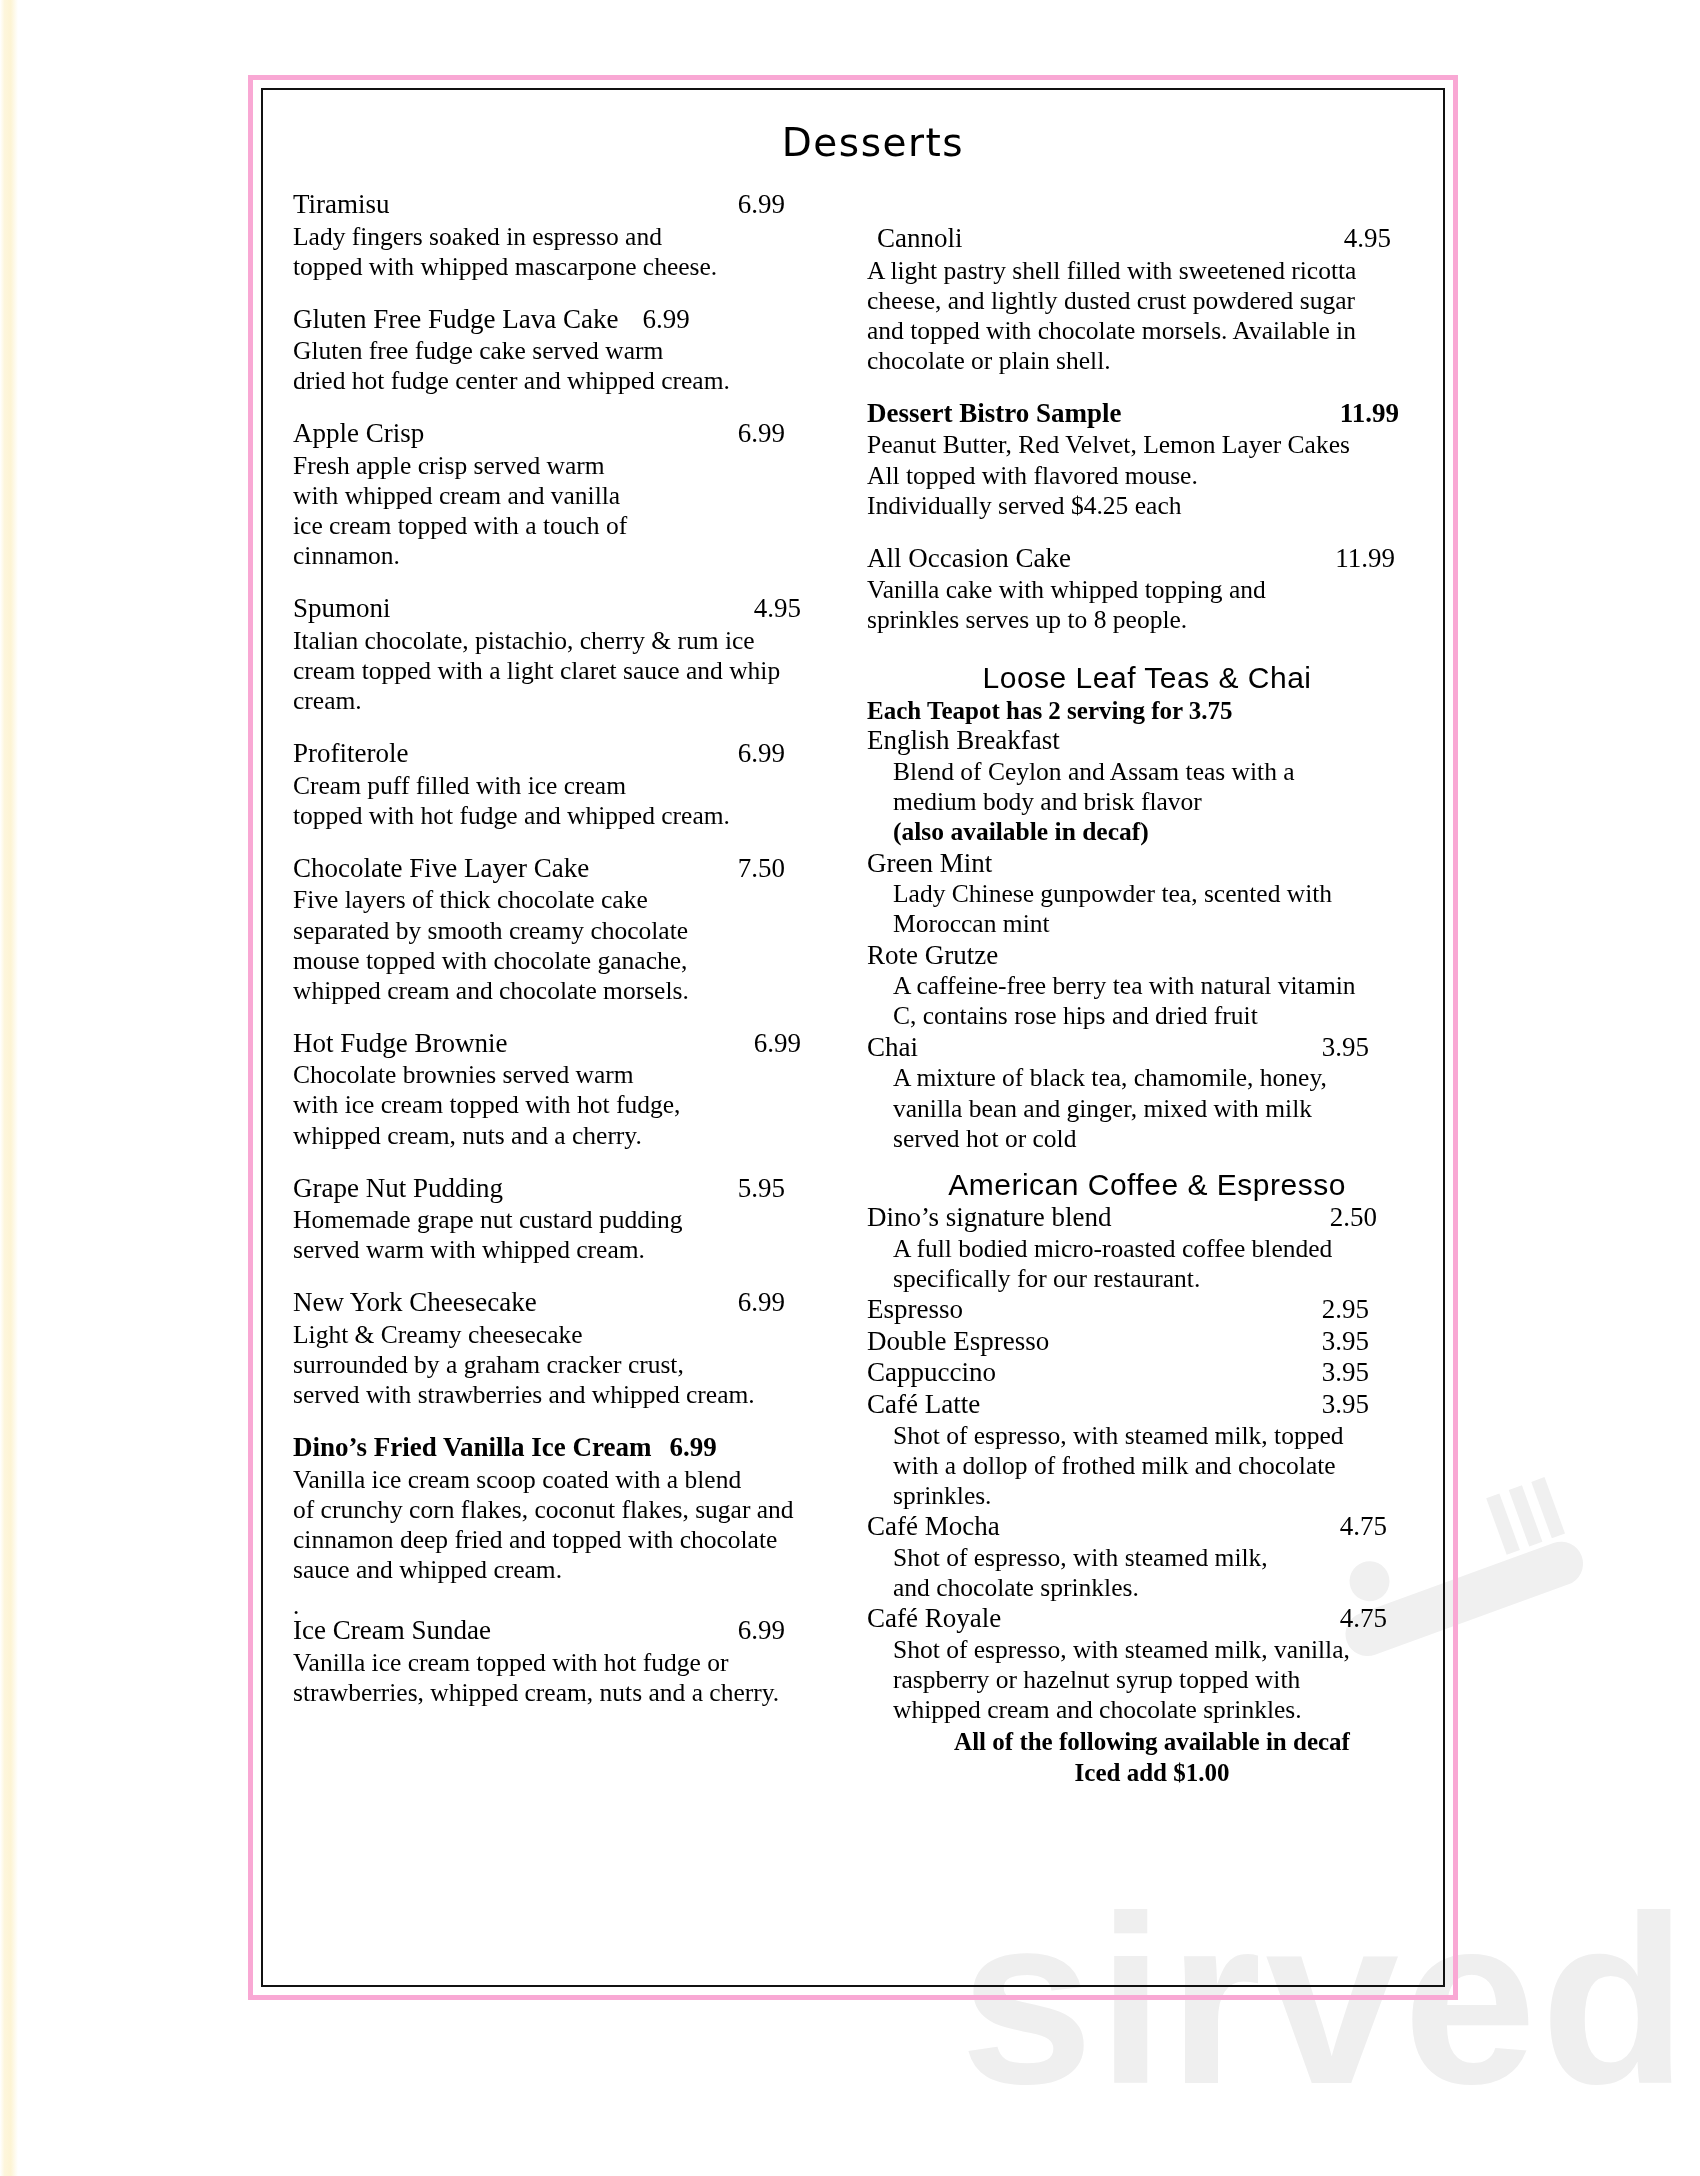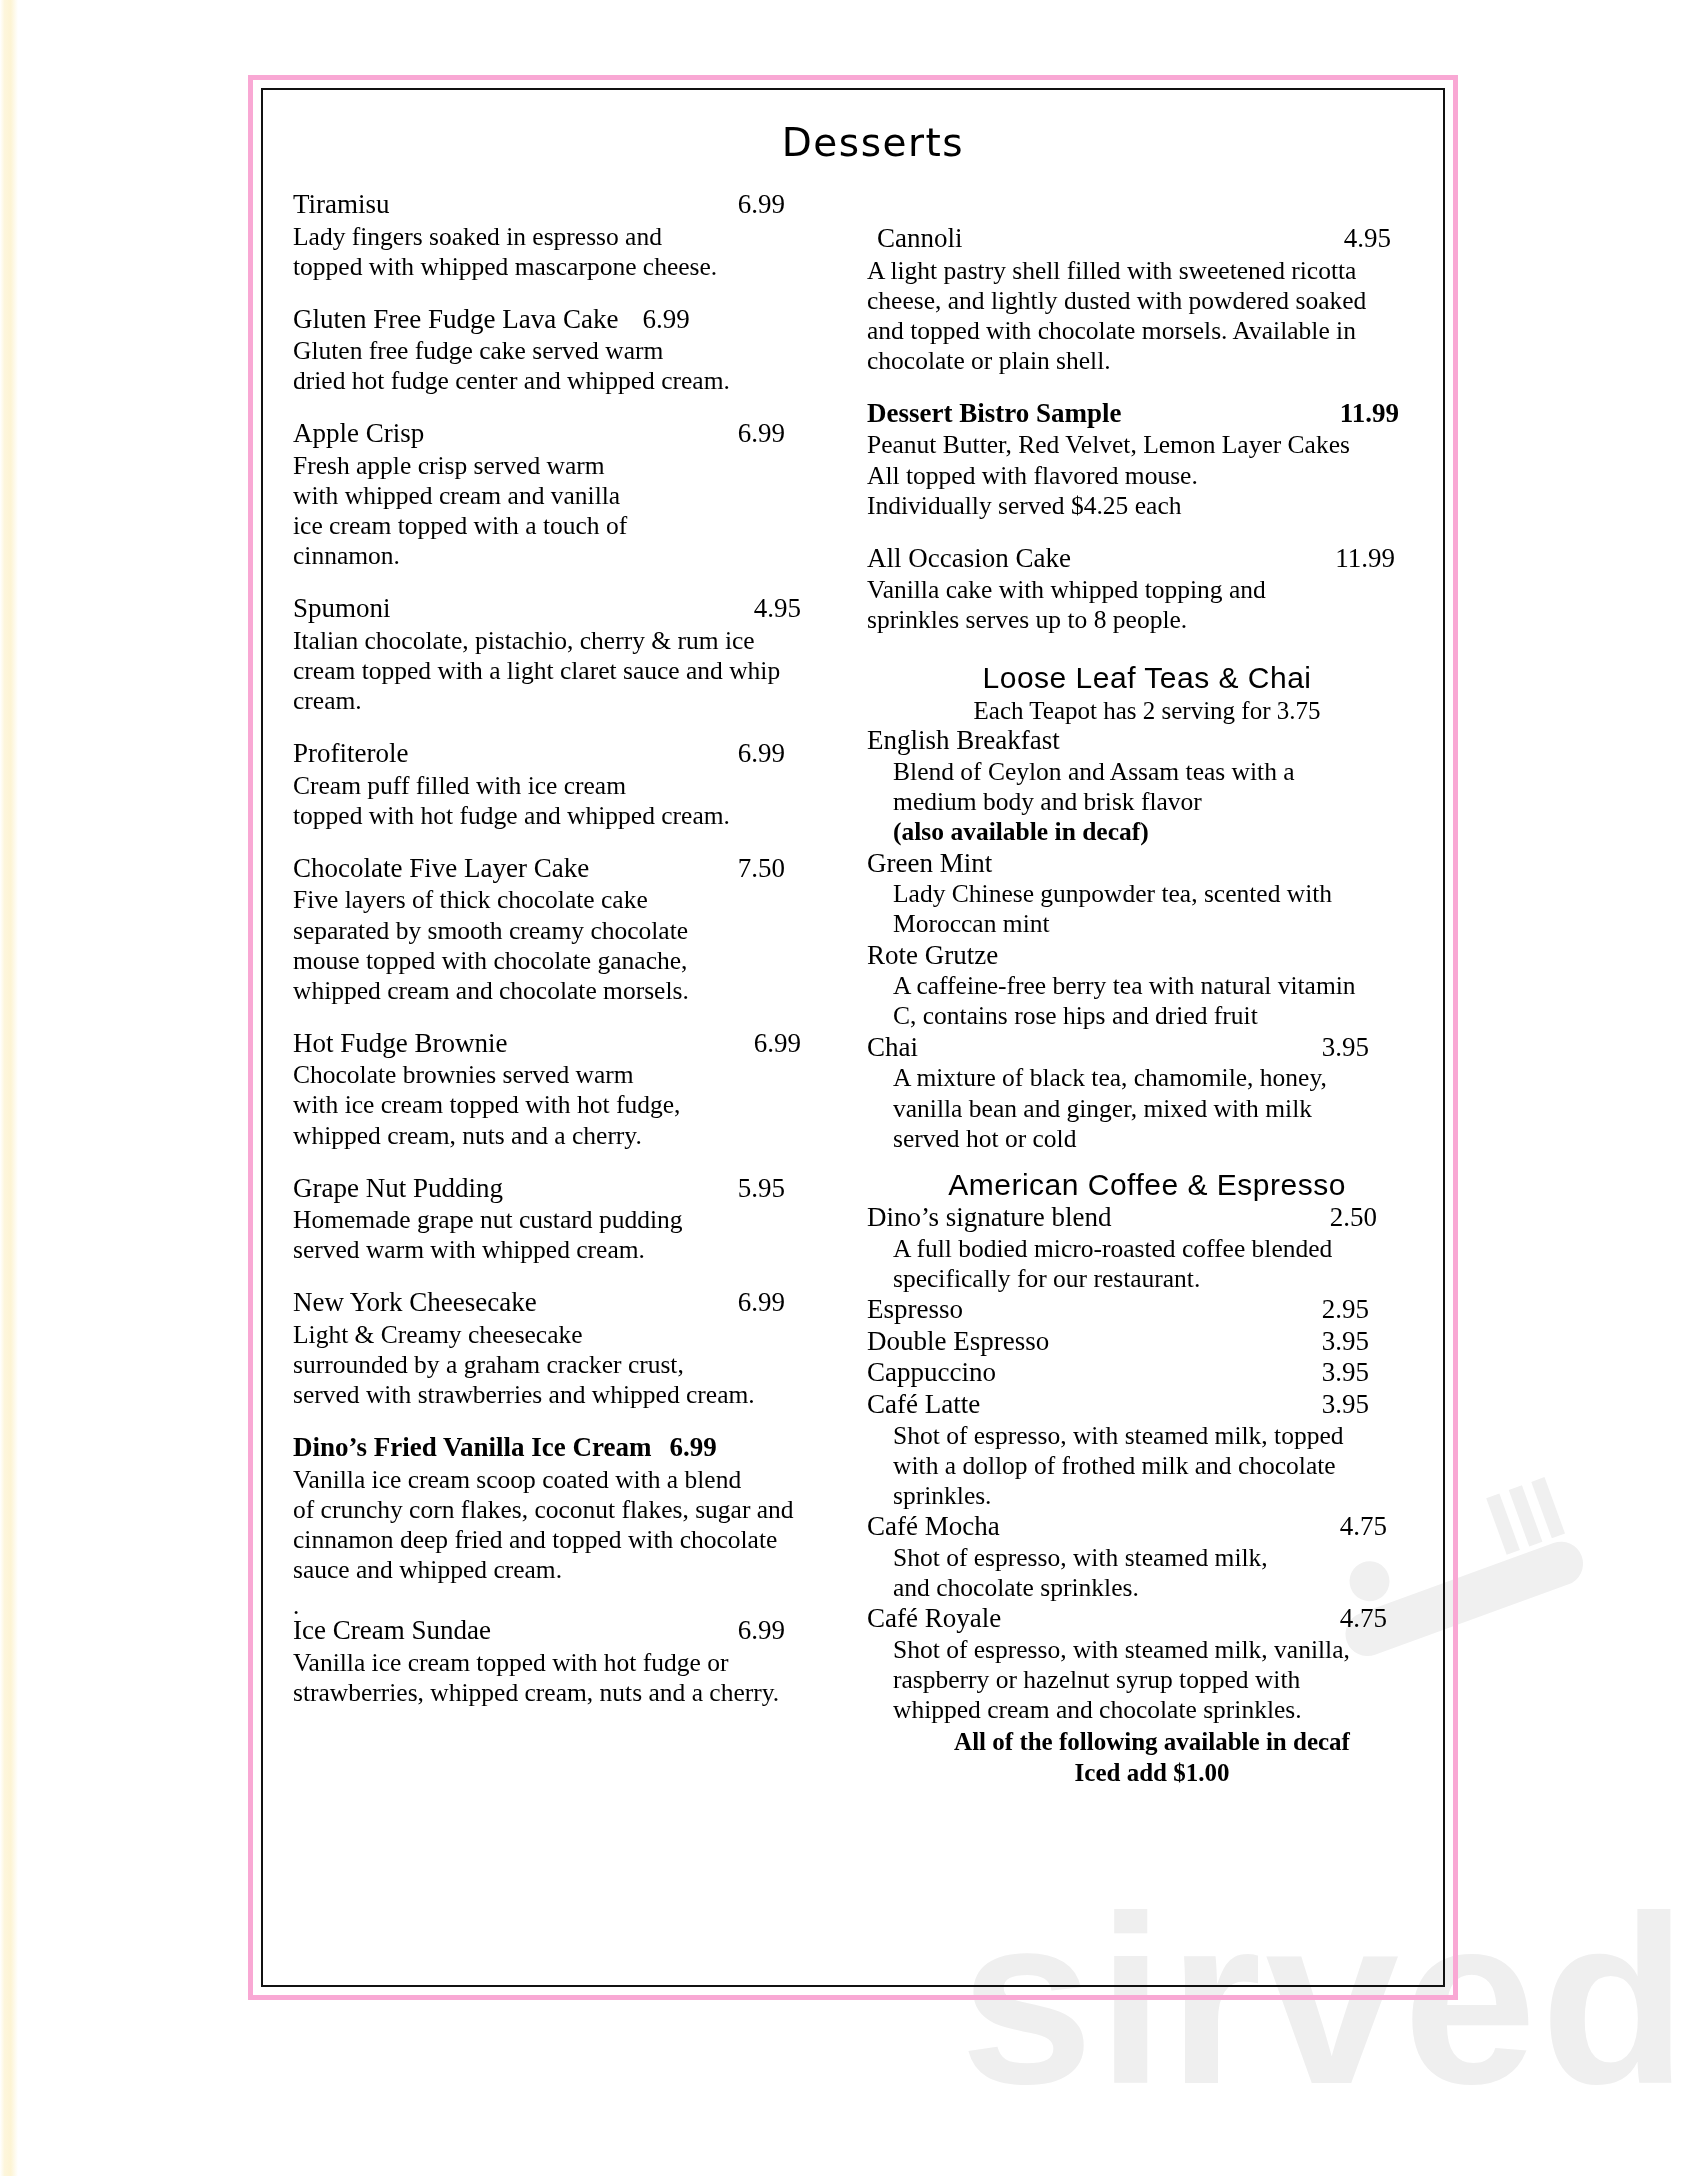--- a/index.html
+++ b/index.html
@@ -125,22 +125,22 @@
 
   .section-title {
     font-family: Liberation Sans, sans-serif;
     font-size: 30px;
     text-align: center;
     margin: 26px 0 2px 0;
     letter-spacing: 0.5px;
   }
   .section-sub {
     font-size: 25px;
-    font-weight: normal;
-    text-align: center;
+    font-weight: bold;
+    text-align: left;
     margin-bottom: 0px;
   }
 
   .drink {
     font-size: 27px;
     line-height: 1.18;
   }
   .drink-head {
     display: flex;
     align-items: baseline;
@@ -355,21 +355,21 @@
 
         <div class="item">
           <div class="item-head" style="padding-left:10px">
             <span class="nm">Cannoli</span>
             <span class="head-gap"></span>
             <span class="pr">4.95</span>
             <span style="width:36px"></span>
           </div>
           <div class="desc">
             <div>A light pastry shell filled with sweetened ricotta</div>
-            <div>cheese, and lightly dusted with powdered soaked</div>
+            <div>cheese, and lightly dusted crust powdered sugar</div>
             <div>and topped with chocolate morsels. Available in</div>
             <div>chocolate or plain shell.</div>
           </div>
         </div>
 
         <div class="item">
           <div class="item-head bold">
             <span class="nm">Dessert Bistro Sample</span>
             <span class="head-gap"></span>
             <span class="pr">11.99</span>

